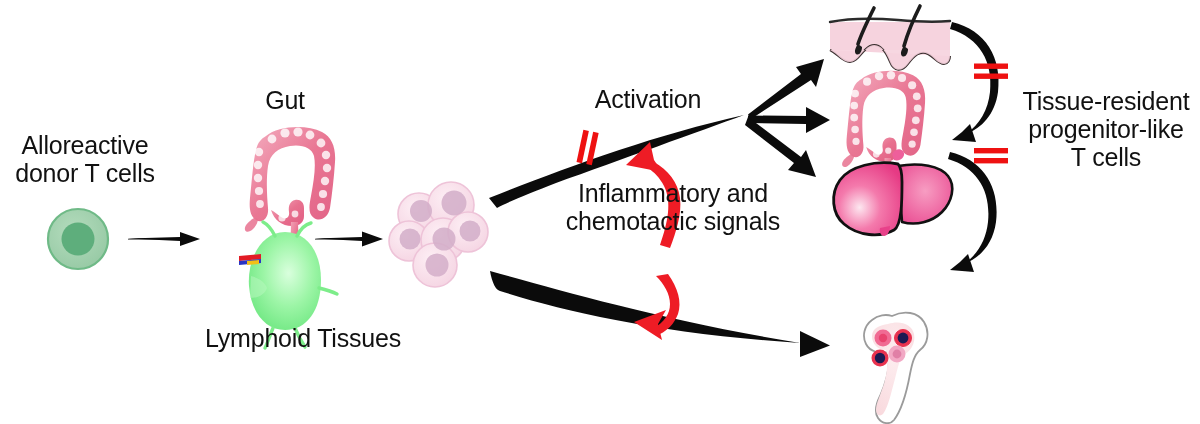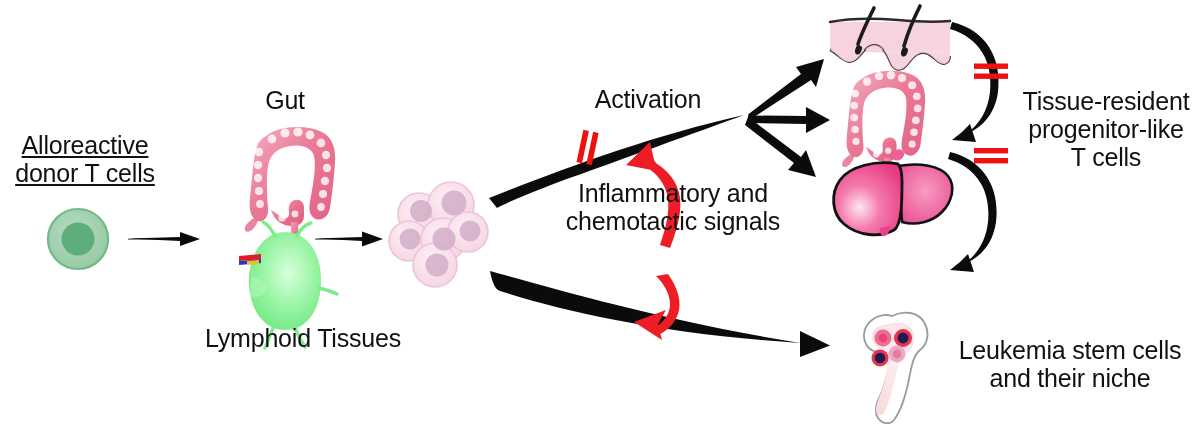--- a/index.html
+++ b/index.html
@@ -332,33 +332,31 @@
         <circle cx="47" cy="26" r="8.5" fill="#e8324f" stroke="#e8324f" stroke-width="1"></circle>
         <circle cx="47" cy="26" r="5.4" fill="#1c1a52"></circle>
         <circle cx="41" cy="42" r="8.5" fill="#f2a8c4"></circle>
         <circle cx="41" cy="42" r="4.4" fill="#e07fa6"></circle>
         <circle cx="24" cy="46" r="8.5" fill="#e8324f"></circle>
         <circle cx="24" cy="46" r="5.2" fill="#1c1a52"></circle>
       </g>
     </g>
   </svg>
 
-  <div class="lbl" style="left:0px; top:131px; width:170px; font-size:25px;text-decoration:underline;">Alloreactive
+  <div class="lbl" style="left:0px; top:131px; width:170px; font-size:25px;">Alloreactive
 donor T cells</div>
 
   <div class="lbl" style="left:225px; top:86px; width:120px; font-size:25px;">Gut</div>
 
   <div class="lbl" style="left:178px; top:324px; width:250px; font-size:25px;">Lymphoid Tissues</div>
 
 
   <div class="lbl" style="left:578px; top:85px; width:140px; font-size:25px;">Activation</div>
 
   <div class="lbl" style="left:528px; top:179px; width:290px; font-size:25px;">Inflammatory and
 chemotactic signals</div>
 
   <div class="lbl" style="left:1012px; top:87px; width:188px; font-size:25px;">Tissue-resident
 progenitor-like
 T cells</div>
 
-  <div class="lbl" style="left:940px; top:336px; width:260px; font-size:25px;">Leukemia stem cells
-and their niche</div>
 
 </div>
 
 </body></html>

